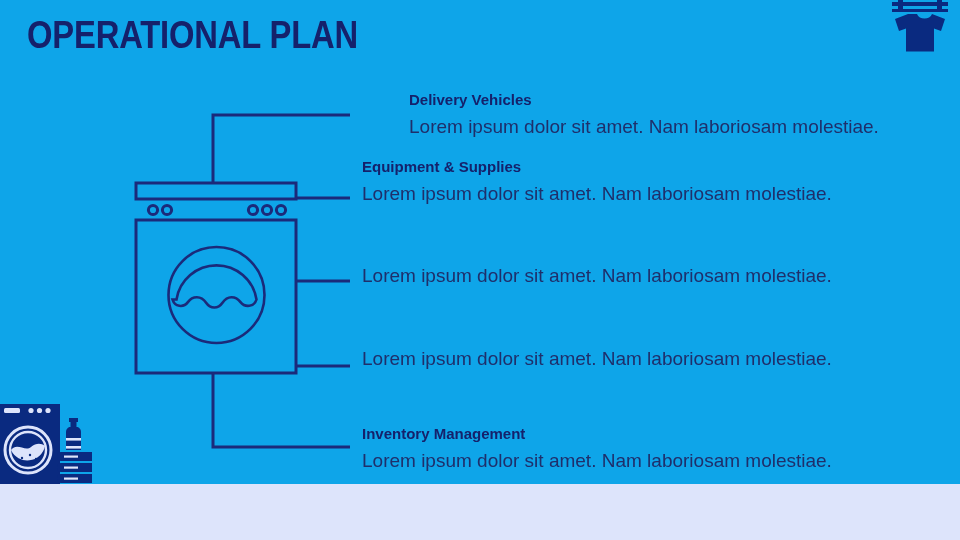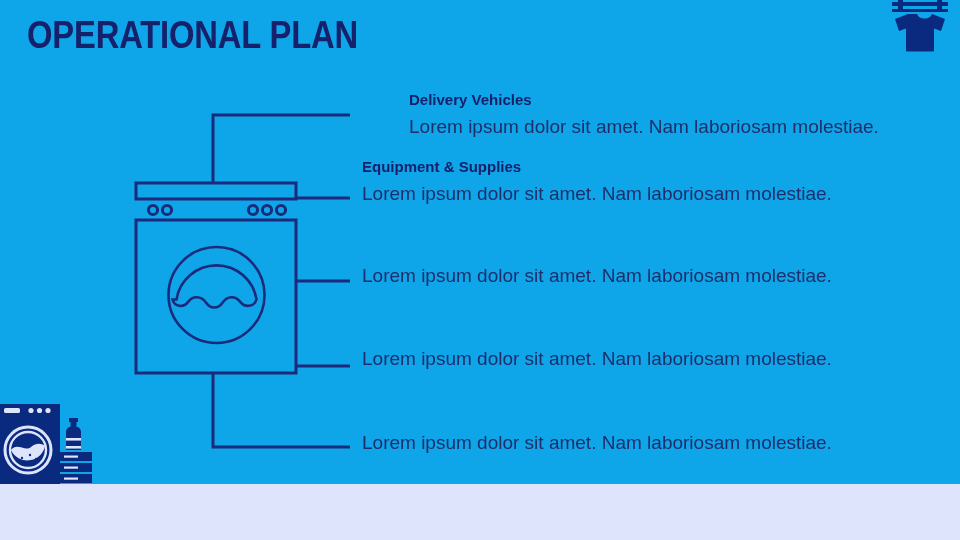--- a/index.html
+++ b/index.html
@@ -149,20 +149,21 @@
 
   <div class="item i2">
     <div class="item-desc">Lorem ipsum dolor sit amet. Nam laboriosam molestiae.</div>
   </div>
 
   <div class="item i3">
     <div class="item-desc">Lorem ipsum dolor sit amet. Nam laboriosam molestiae.</div>
   </div>
 
   <div class="item i4">
+    <div class="item-title">Inventory Management</div>
     <div class="item-desc">Lorem ipsum dolor sit amet. Nam laboriosam molestiae.</div>
   </div>
 
   <svg id="deco-bottom-left" viewBox="0 0 92 86">
 
     <path d="M-8 6 h68 v80 h-68 z" fill="#0a2a80"></path>
 
     <rect x="-8" y="6" width="68" height="14" fill="#0a2a80"></rect>
 
     <rect x="4" y="10" width="16" height="5" rx="1.5" fill="#dde4fb"></rect>

